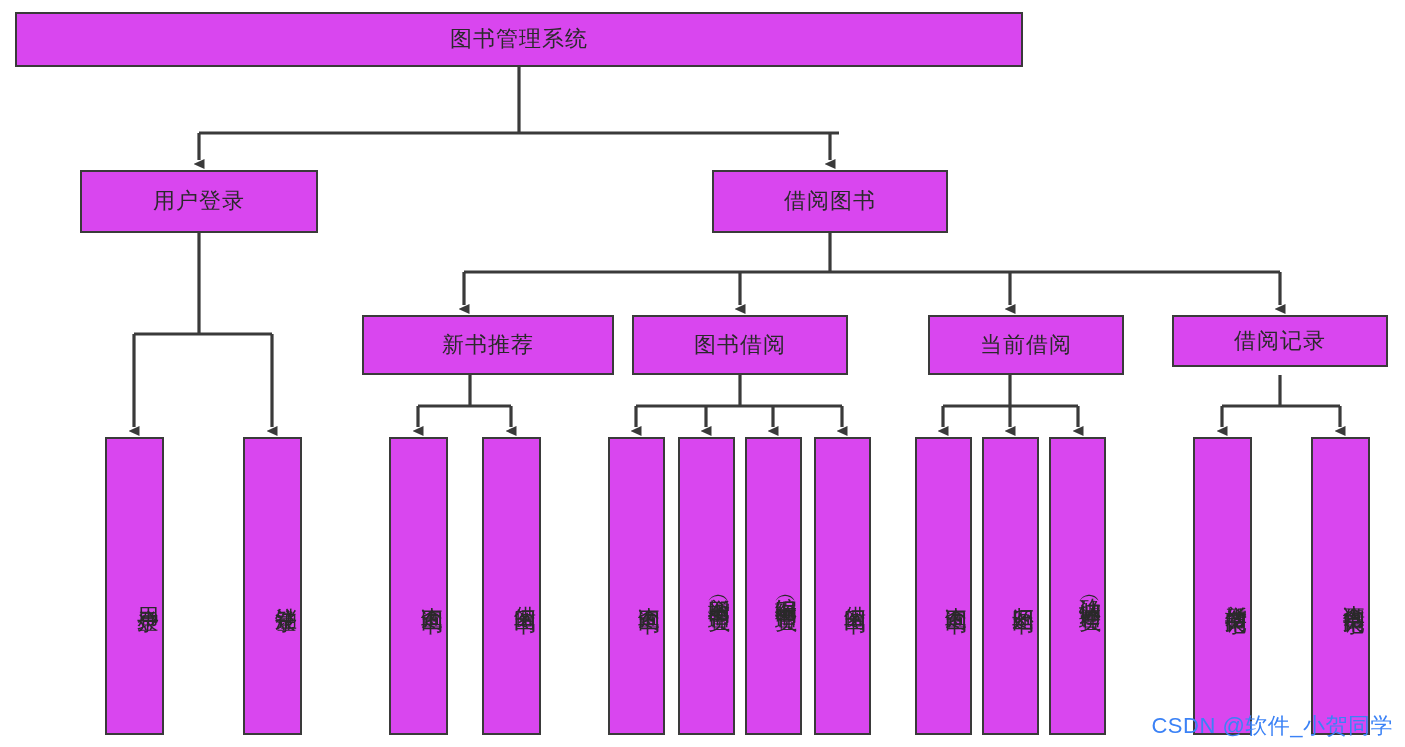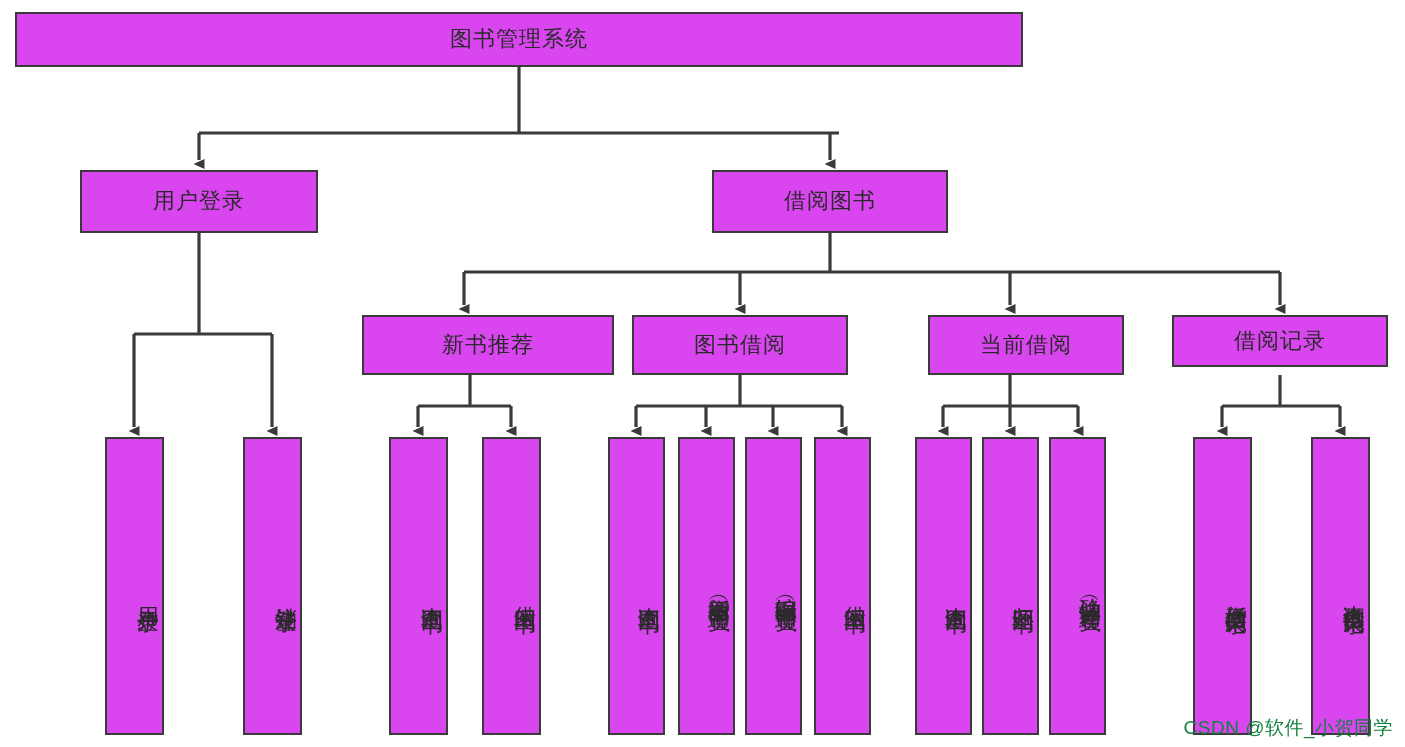--- a/index.html
+++ b/index.html
@@ -54,22 +54,22 @@
   .node.vert.tall {
     padding-top: 6px;
   }
   .node .vtxt {
     display: block;
   }
   #watermark {
     position: absolute;
     right: 12px;
     bottom: 6px;
-    font-size: 19px;
-    color: #15803d;
+    font-size: 22px;
+    color: #3b82f6;
     letter-spacing: 0.5px;
     white-space: nowrap;
   }
 </style>
 </head>
 <body>
 
 <div id="canvas">
 
   <svg id="wires" viewBox="0 0 1405 747">

